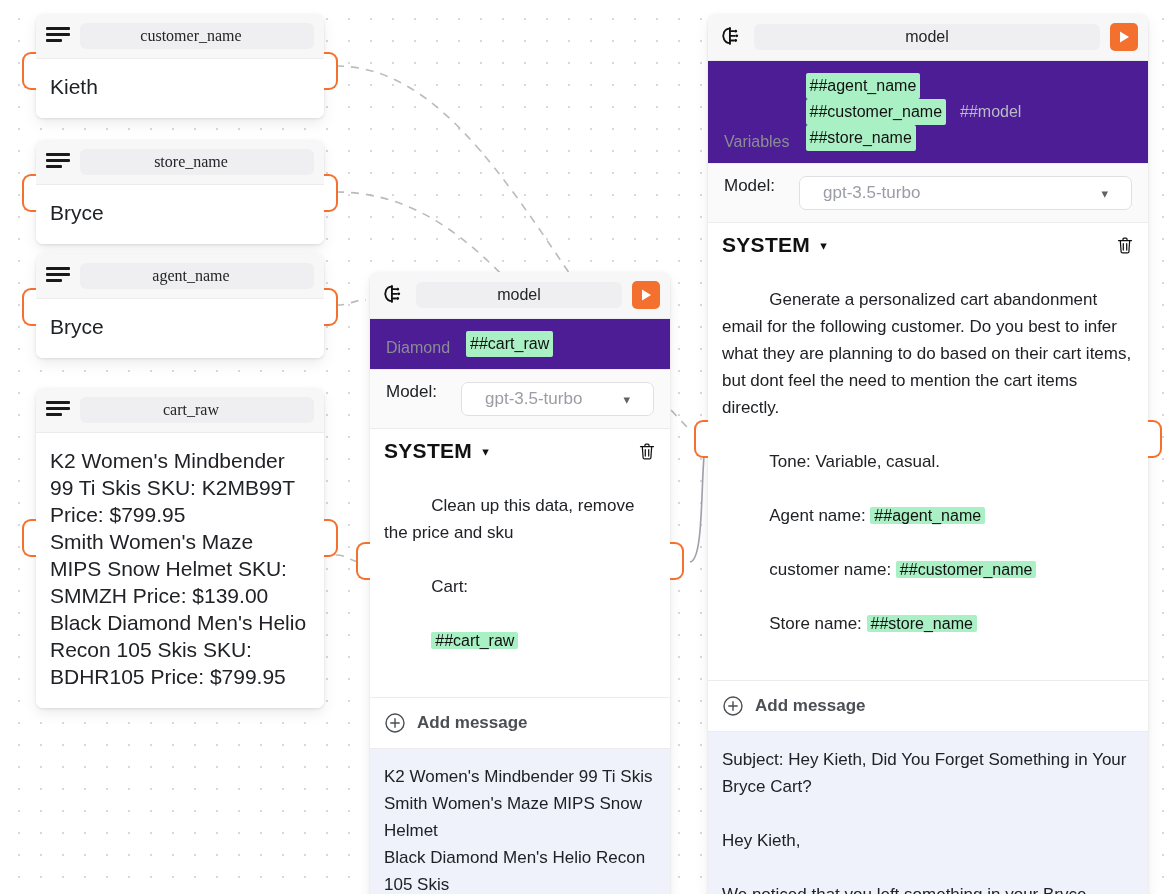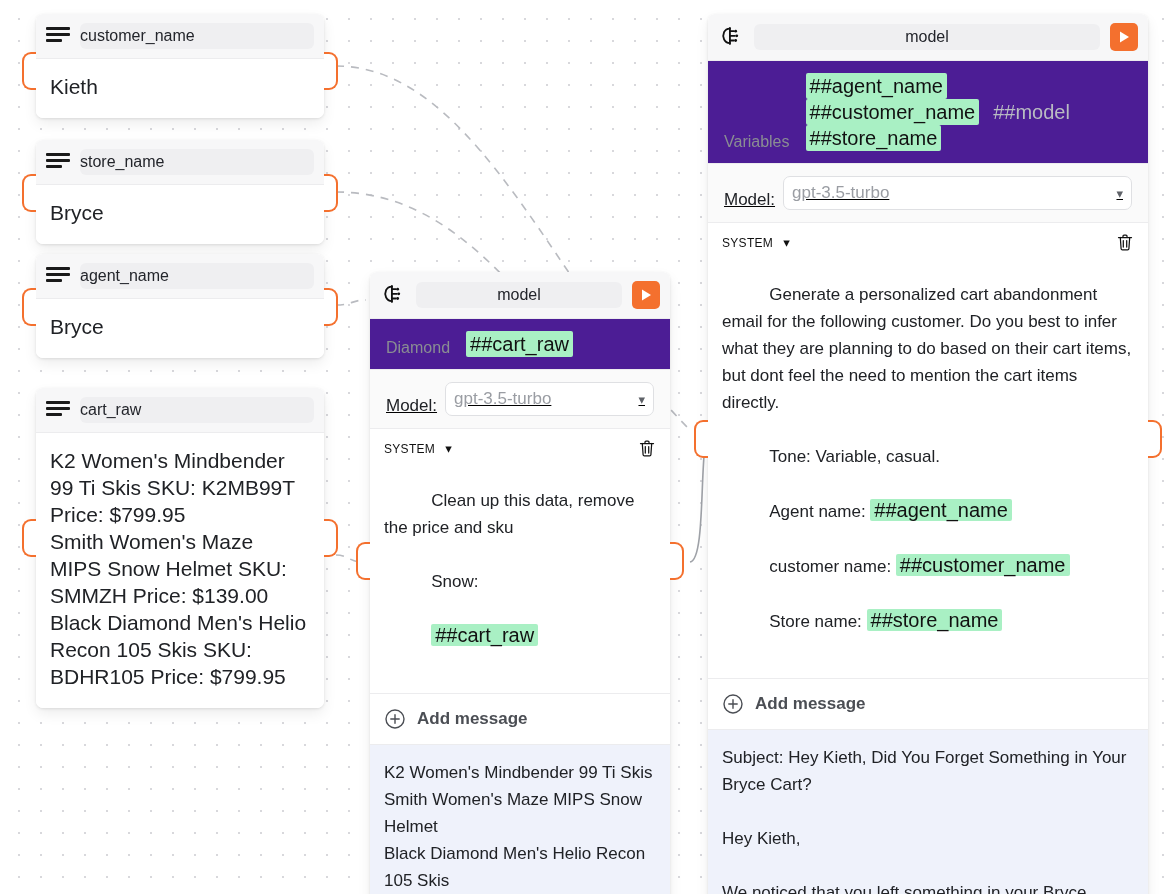--- a/index.html
+++ b/index.html
@@ -35,21 +35,21 @@
     padding:9px 10px;
     background:#f7f7f8;
     border-bottom:1px solid #ececee;
   }
   .title-pill{
     flex:1; background:#efeff1; border-radius:6px;
     height:26px; line-height:26px;
     font-size:16px; color:#23252b;
   }
   .title-pill.center{ text-align:center; }
-  .title-pill.right{ text-align:left; padding-right:12px; }
+  .title-pill.right{ text-align:center; padding-right:12px;font-family:Liberation Serif, serif; }
 
   
   .align-icon{ width:24px; height:18px; display:block; flex:0 0 auto; }
   .align-icon i{ display:block; height:3px; background:#1a1a1a; border-radius:1px; margin-bottom:3px;}
   .align-icon i:nth-child(1){width:24px}
   .align-icon i:nth-child(2){width:24px}
   .align-icon i:nth-child(3){width:16px}
 
   .brain-icon{ width:26px;height:26px;flex:0 0 auto;display:block }
   .run-btn{
@@ -68,45 +68,44 @@
 
   
   .vrow{
     display:flex; gap:16px; align-items:flex-end;
     padding:12px 16px; background:#4c1d95;
     border-bottom:1px solid #ececee;
   }
   .vlabel{ font-size:16px; color:#8a8d93; padding-top:3px; flex:0 0 auto;}
   .vchips{ display:flex; flex-wrap:wrap; align-content:flex-start; gap:0 10px; }
   .chip{
-    background:#a9f0c4; color:#111; font-size:20px;
+    background:#a9f0c4; color:#111; font-size:16px;
     line-height:26px; padding:0 4px; border-radius:2px; white-space:nowrap;
   }
   .chip.muted{ background:transparent; color:#b9bcc2; }
   .vstack{ display:flex; flex-direction:column; align-items:flex-start; }
 
   
   .mrow{
-    display:flex; align-items:flex-end; gap:8px;
+    display:flex; align-items:flex-start; gap:24px;
     padding:12px 16px; background:#fafafa;
     border-bottom:1px solid #ececee;
-    text-decoration:underline;
   }
   .mlabel{ font-size:17px; color:#202226; }
   .mselect{
     flex:1; height:34px; border:1px solid #dfe0e3; border-radius:7px;
     background:#fff; display:flex; align-items:center; justify-content:space-between;
-    padding:0 8px; font-size:17px; color:#9a9da3; cursor:pointer;
+    padding:0 23px; font-size:17px; color:#9a9da3; cursor:pointer;
   }
   .mselect .chev{ color:#5f6268; font-size:13px; }
 
   
   .msg{ padding:10px 14px 16px 14px; background:#fff; border-bottom:1px solid #ececee;}
   .msg-head{ display:flex; align-items:center; gap:10px; margin-bottom:2px;}
-  .role{ font-size:12px; font-weight:normal; letter-spacing:.3px; color:#111; }
+  .role{ font-size:21px; font-weight:bold; letter-spacing:.3px; color:#111; }
   .role-chev{ font-size:13px; color:#111; cursor:pointer; }
   .trash{ margin-left:auto; cursor:pointer; display:block }
   .msg-body{ font-size:17px; line-height:27px; color:#202226; white-space:pre-wrap; word-break:break-word;}
 
   
   .addmsg{
     display:flex; align-items:center; gap:11px;
     padding:14px 14px; background:#fff; cursor:pointer;
     border-bottom:1px solid #ececee;
   }
@@ -266,21 +265,21 @@
       <div class="msg" style="min-height:175px">
         <div class="msg-head">
           <span class="role">SYSTEM</span>
           <span class="role-chev">▾</span>
           <svg class="trash" width="18" height="19" viewBox="0 0 18 19">
             <path d="M2.5 4.5h13M7 4.5V3a1 1 0 0 1 1-1h2a1 1 0 0 1 1 1v1.5M4.3 4.5l.8 11.2a1.3 1.3 0 0 0 1.3 1.2h5.2a1.3 1.3 0 0 0 1.3-1.2l.8-11.2M7.3 7.6v6.4M10.7 7.6v6.4" fill="none" stroke="#111" stroke-width="1.25" stroke-linecap="round" stroke-linejoin="round"></path>
           </svg>
         </div>
         <div class="msg-body">
           <span>Clean up this data, remove the price and sku</span><br>
-          <span>Snow:</span><br>
+          <span>Cart:</span><br>
           <span class="chip">##cart_raw</span>
         </div>
       </div>
 
       <div class="addmsg">
         <svg width="22" height="22" viewBox="0 0 22 22">
           <circle cx="11" cy="11" r="9" fill="none" stroke="#4b4e54" stroke-width="1.4"></circle>
           <path d="M11 6.8v8.4M6.8 11h8.4" stroke="#4b4e54" stroke-width="1.4" stroke-linecap="round"></path>
         </svg>
         <span class="lbl">Add message</span>

